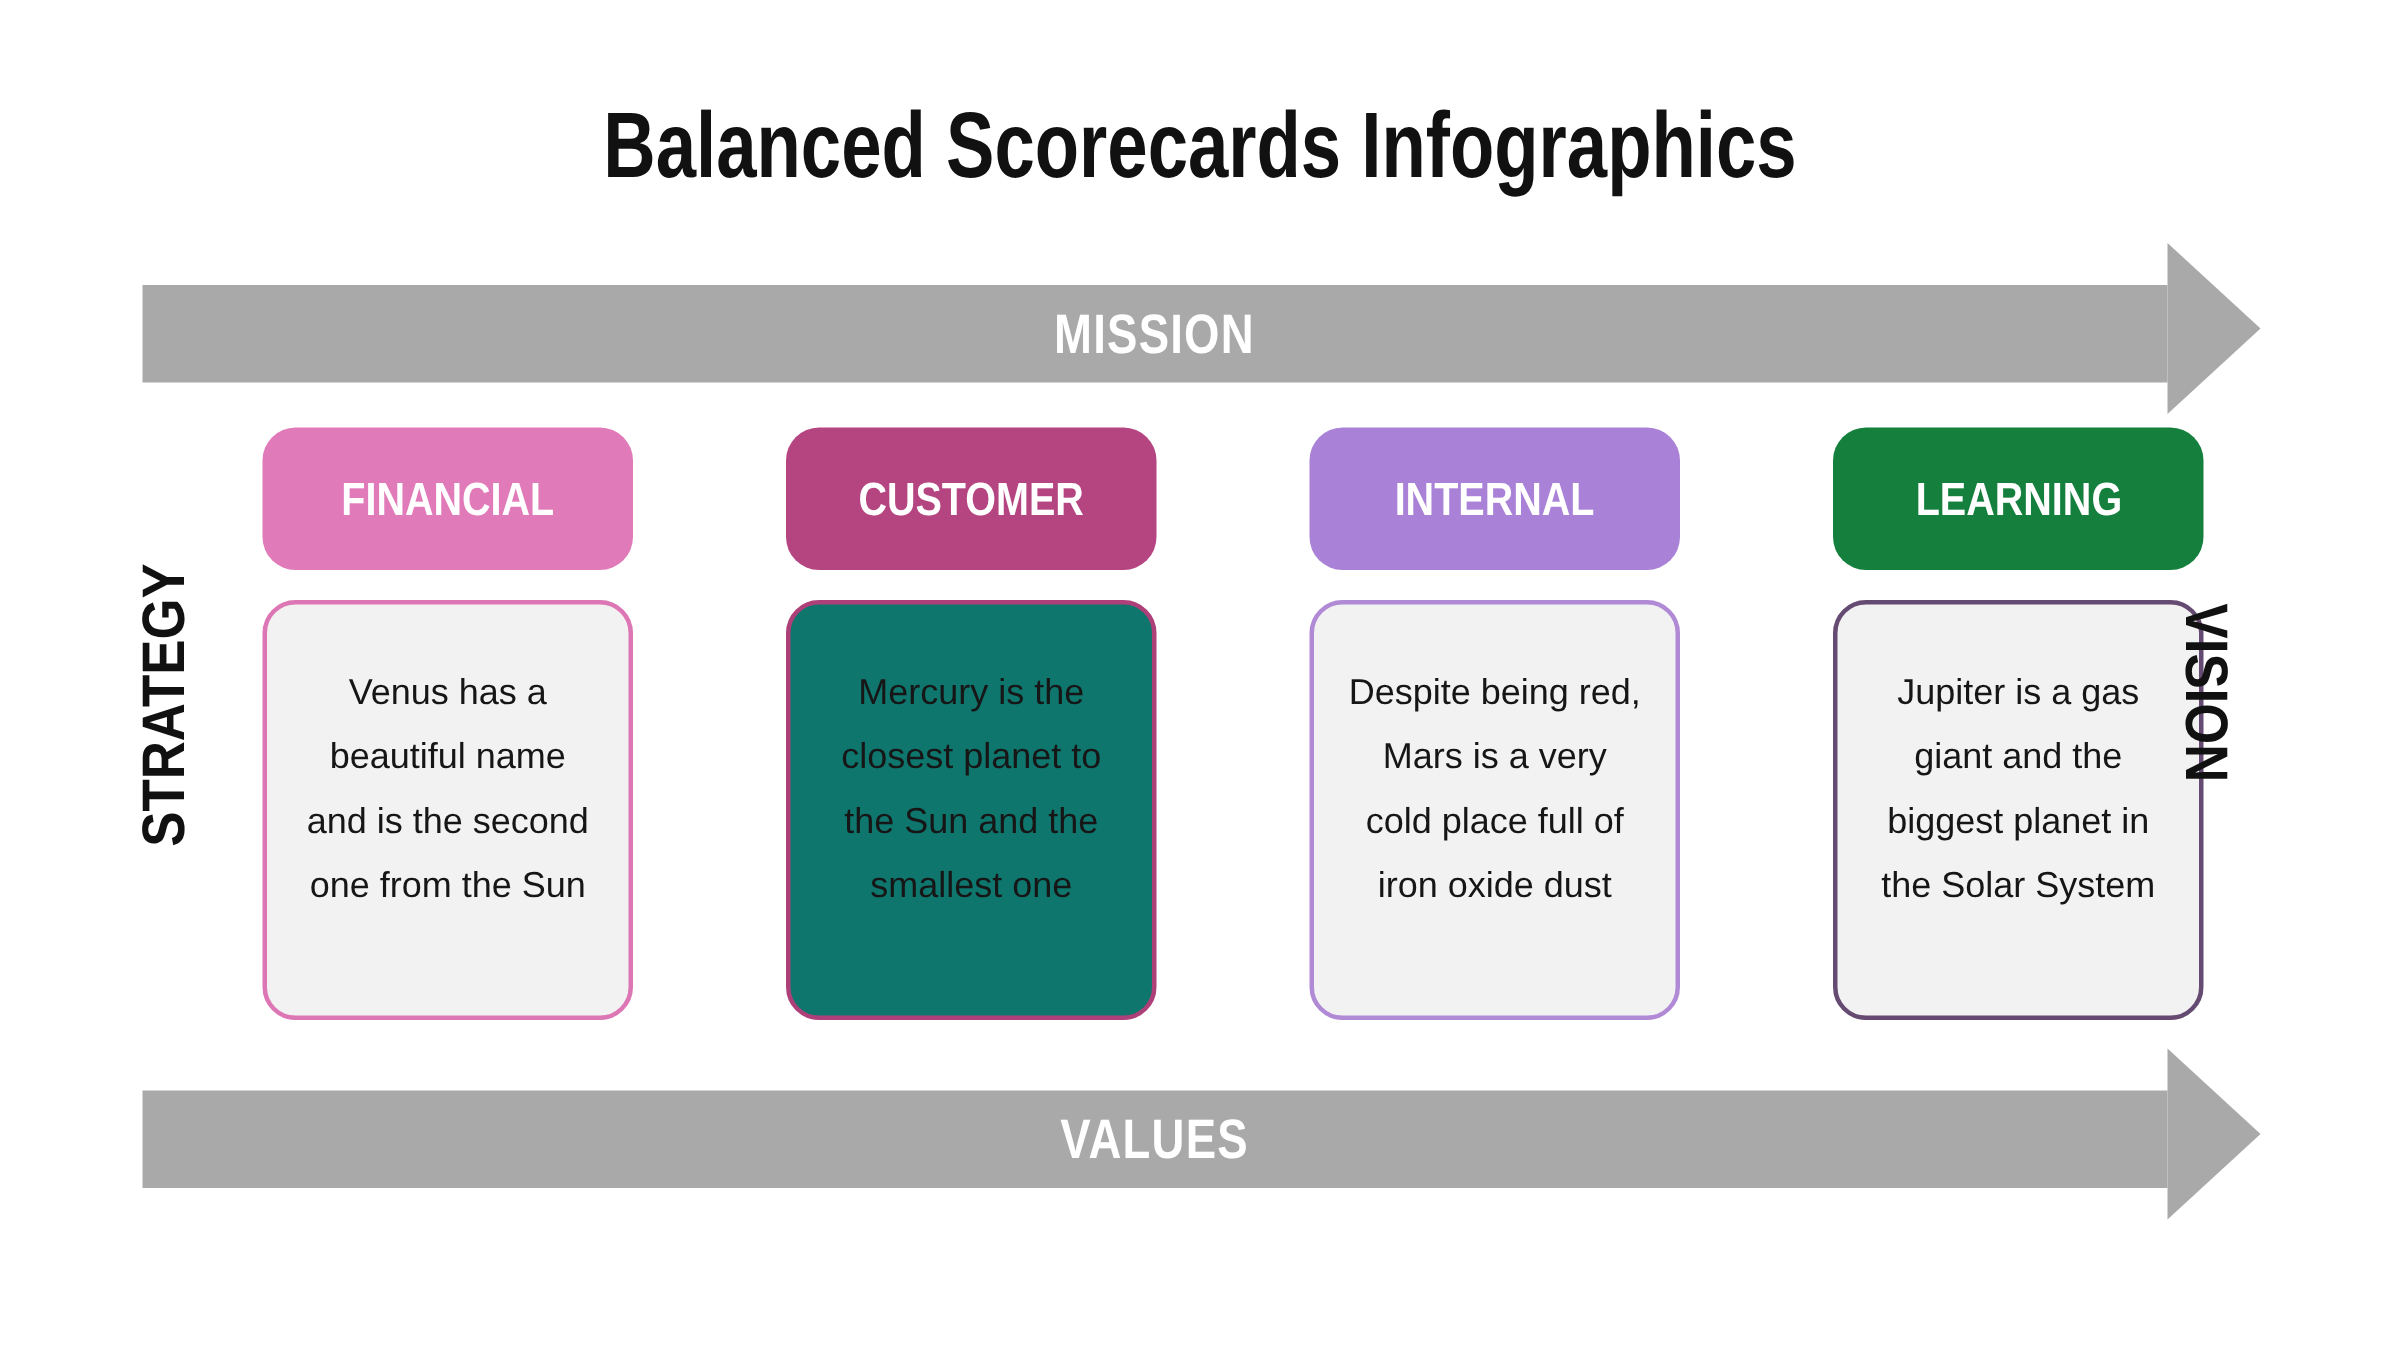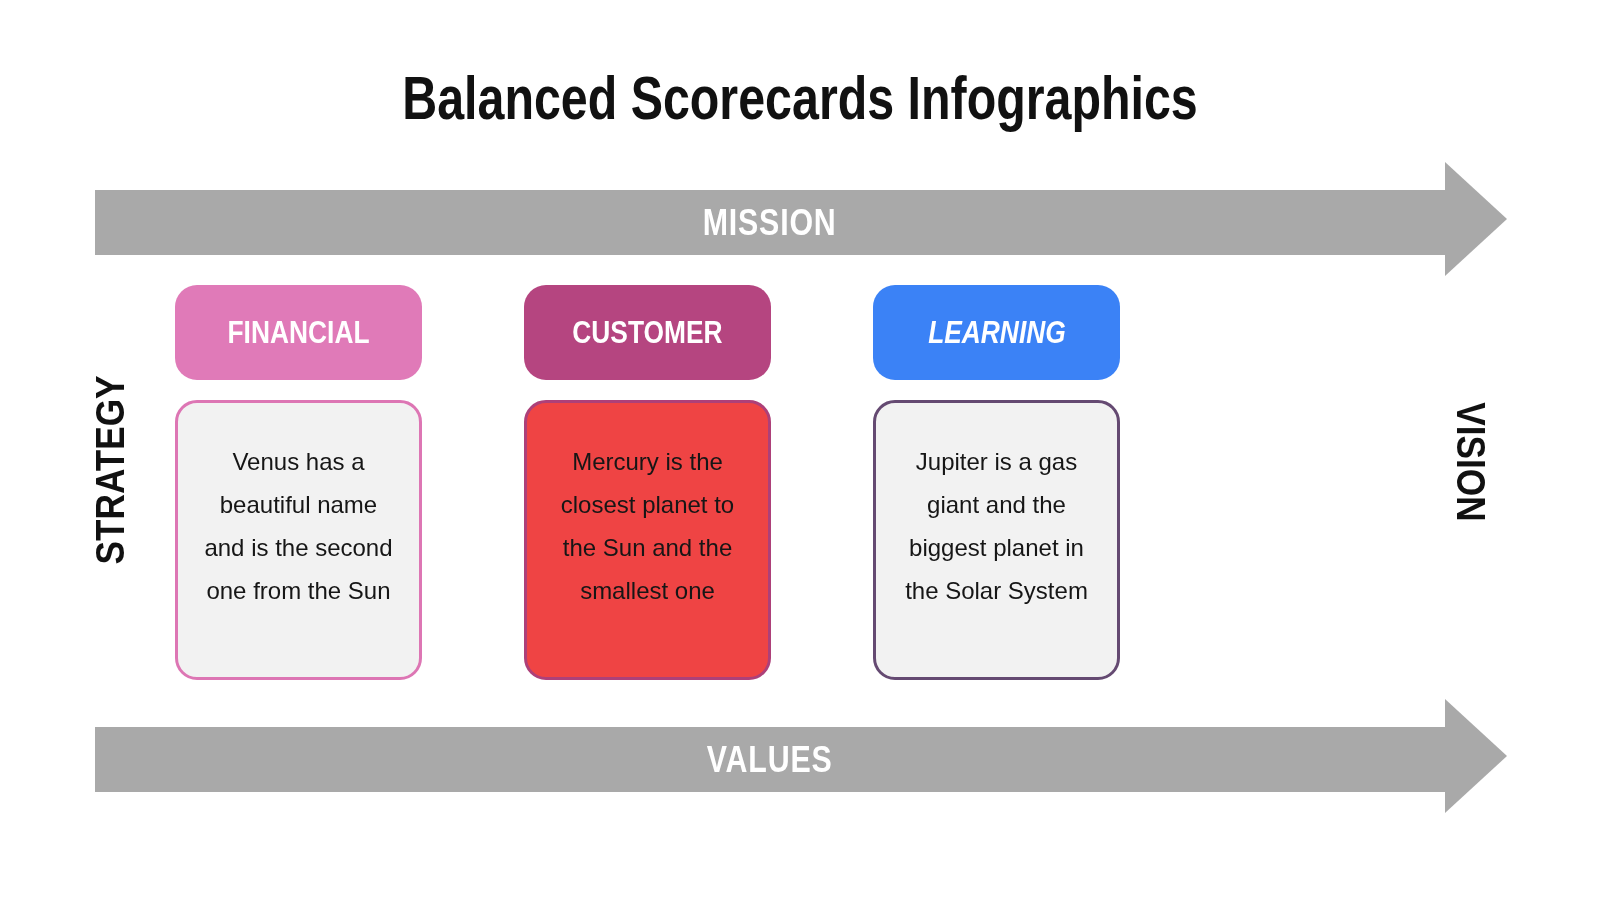--- a/index.html
+++ b/index.html
@@ -149,31 +149,42 @@
 beautiful name
 and is the second
 one from the Sun</p>
       </div>
     </div>
 
     <div class="column">
       <div class="col-header" style="background-color: rgb(181, 69, 128);">
         <span class="col-header-label">CUSTOMER</span>
       </div>
-      <div class="col-body" style="border-color: rgb(173, 64, 121); background-color: #ef4444;">
+      <div class="col-body" style="border-color: rgb(173, 64, 121); background-color: #0f766e;">
         <p class="col-text">Mercury is the
 closest planet to
 the Sun and the
 smallest one</p>
       </div>
     </div>
 
-
-    <div class="column">
-      <div class="col-header" style="background-color: #3b82f6; font-style: italic;">
+    <div class="column">
+      <div class="col-header" style="background-color: rgb(169, 129, 214);">
+        <span class="col-header-label">INTERNAL</span>
+      </div>
+      <div class="col-body" style="border-color: rgb(177, 138, 214); background-color: rgb(242, 242, 242);">
+        <p class="col-text">Despite being red,
+Mars is a very
+cold place full of
+iron oxide dust</p>
+      </div>
+    </div>
+
+    <div class="column">
+      <div class="col-header" style="background-color: #15803d;">
         <span class="col-header-label">LEARNING</span>
       </div>
       <div class="col-body" style="border-color: rgb(101, 74, 114); background-color: rgb(242, 242, 242);">
         <p class="col-text">Jupiter is a gas
 giant and the
 biggest planet in
 the Solar System</p>
       </div>
     </div>
 

